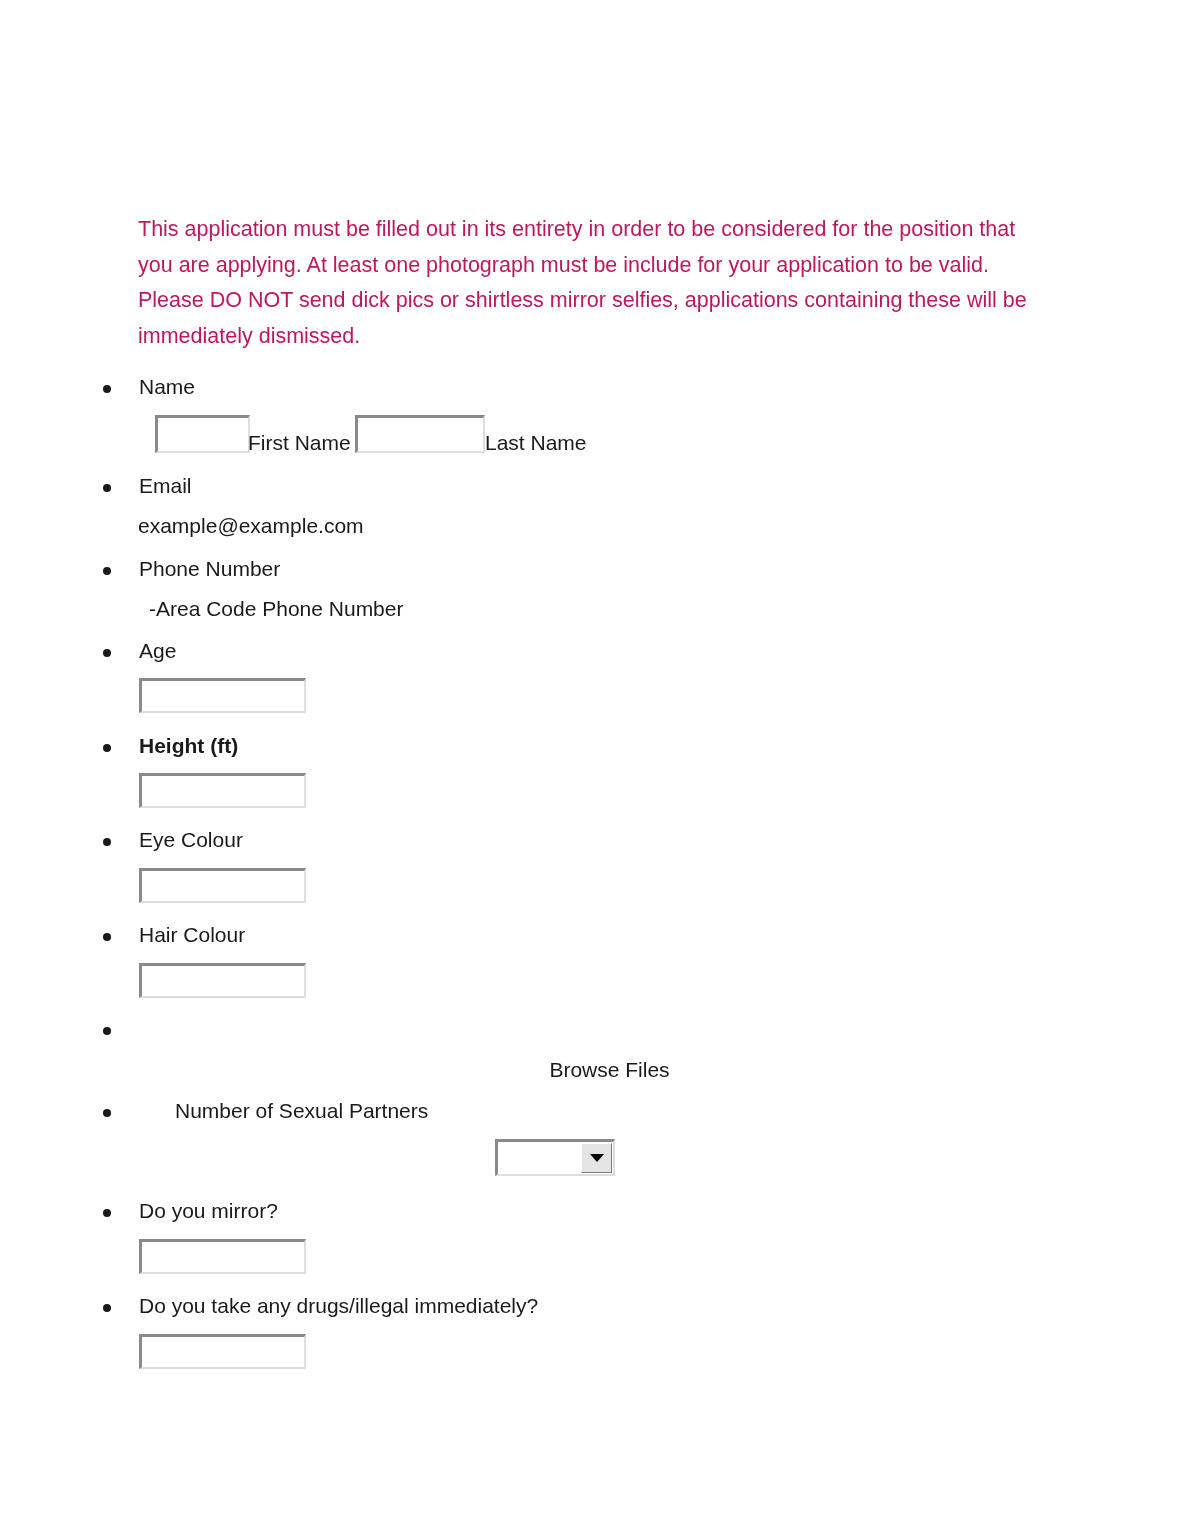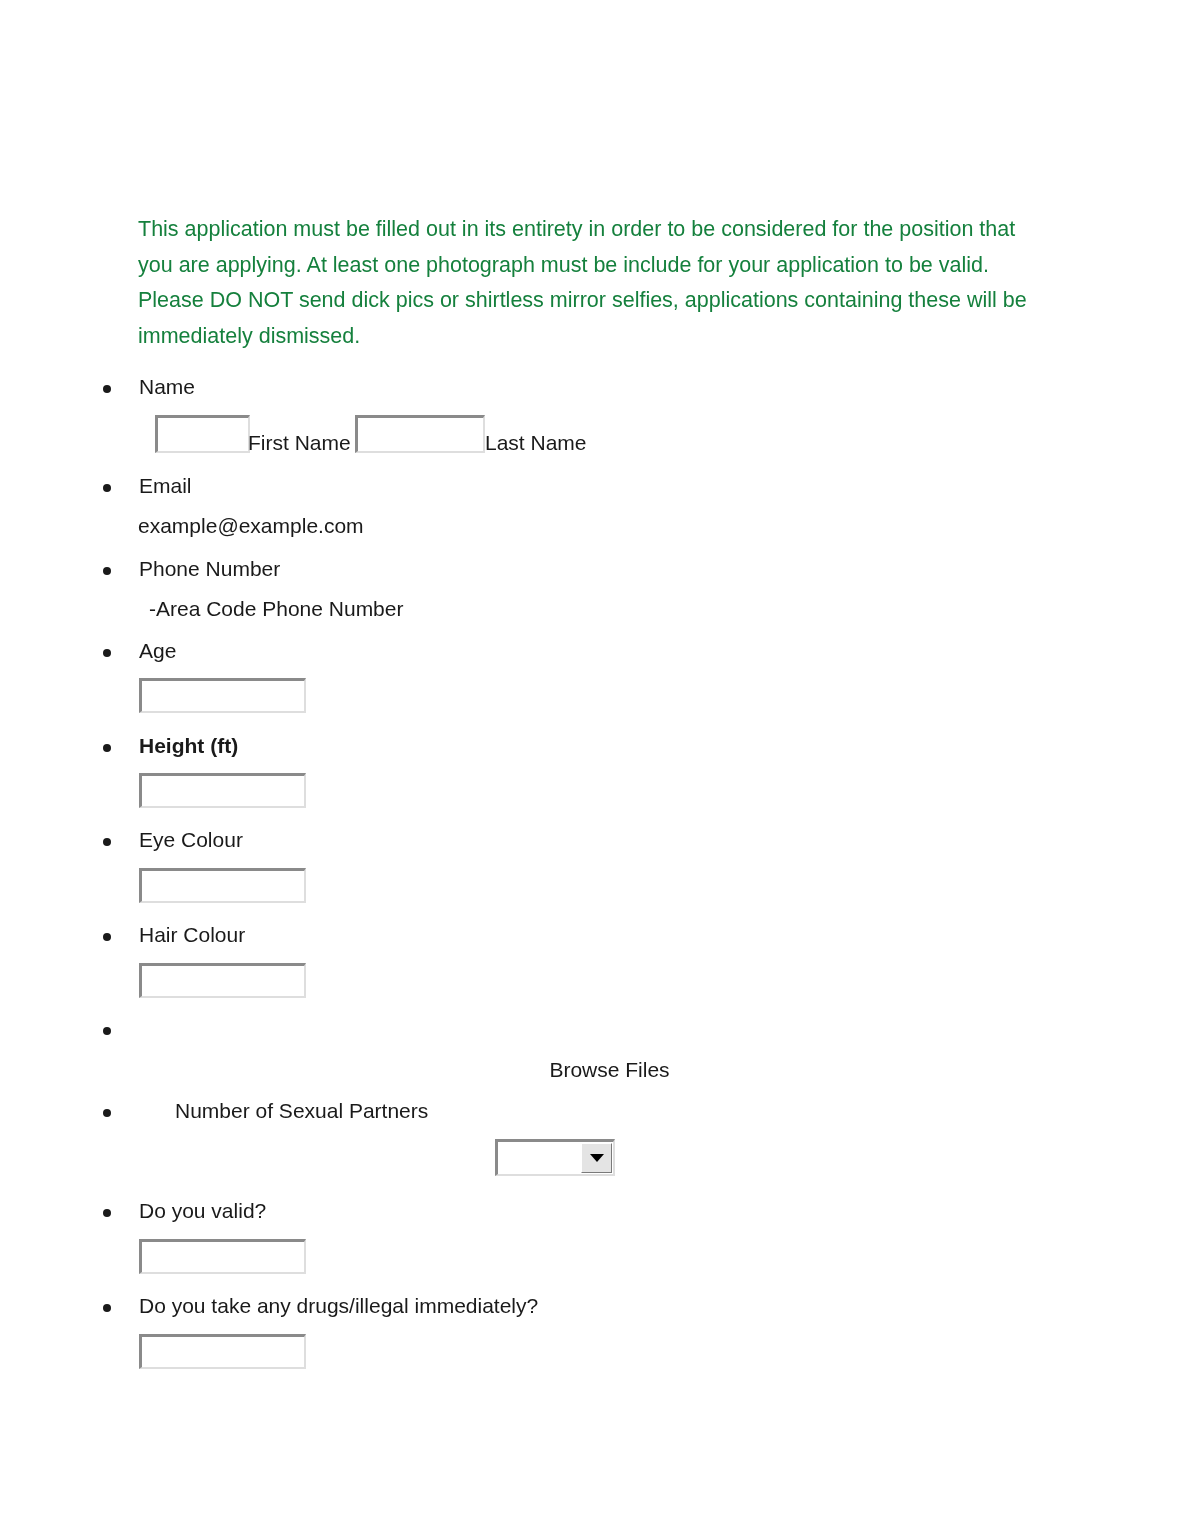--- a/index.html
+++ b/index.html
@@ -36,21 +36,21 @@
   }
 
   
   .intro {
     position: absolute;
     left: 138px;
     top: 212px;
     width: 890px;
     font-size: 21.5px;
     line-height: 35.5px;
-    color: #15803d;
+    color: #be185d;
   }
 
   
   .question-list {
     position: absolute;
     left: 0;
     top: 0;
     width: 100%;
   }
   .question {
@@ -242,21 +242,21 @@
     </div>
     <div class="dropdown">
       <span class="dropdown-value"></span>
       <span class="dropdown-btn">
         <span class="caret"></span>
       </span>
     </div>
 
     <div class="question" style="top:1197px;height:40px;">
       <span class="bullet" style="top:12px;"></span>
-      <span class="q-label" style="top:0px;">Do you valid?</span>
+      <span class="q-label" style="top:0px;">Do you mirror?</span>
     </div>
     <div class="field-box" style="left:139px;top:1239px;width:167px;height:35px;"></div>
 
     <div class="question" style="top:1292px;height:40px;">
       <span class="bullet" style="top:12px;"></span>
       <span class="q-label" style="top:0px;">Do you take any drugs/illegal immediately?</span>
     </div>
     <div class="field-box" style="left:139px;top:1334px;width:167px;height:35px;"></div>
 
   </div>

